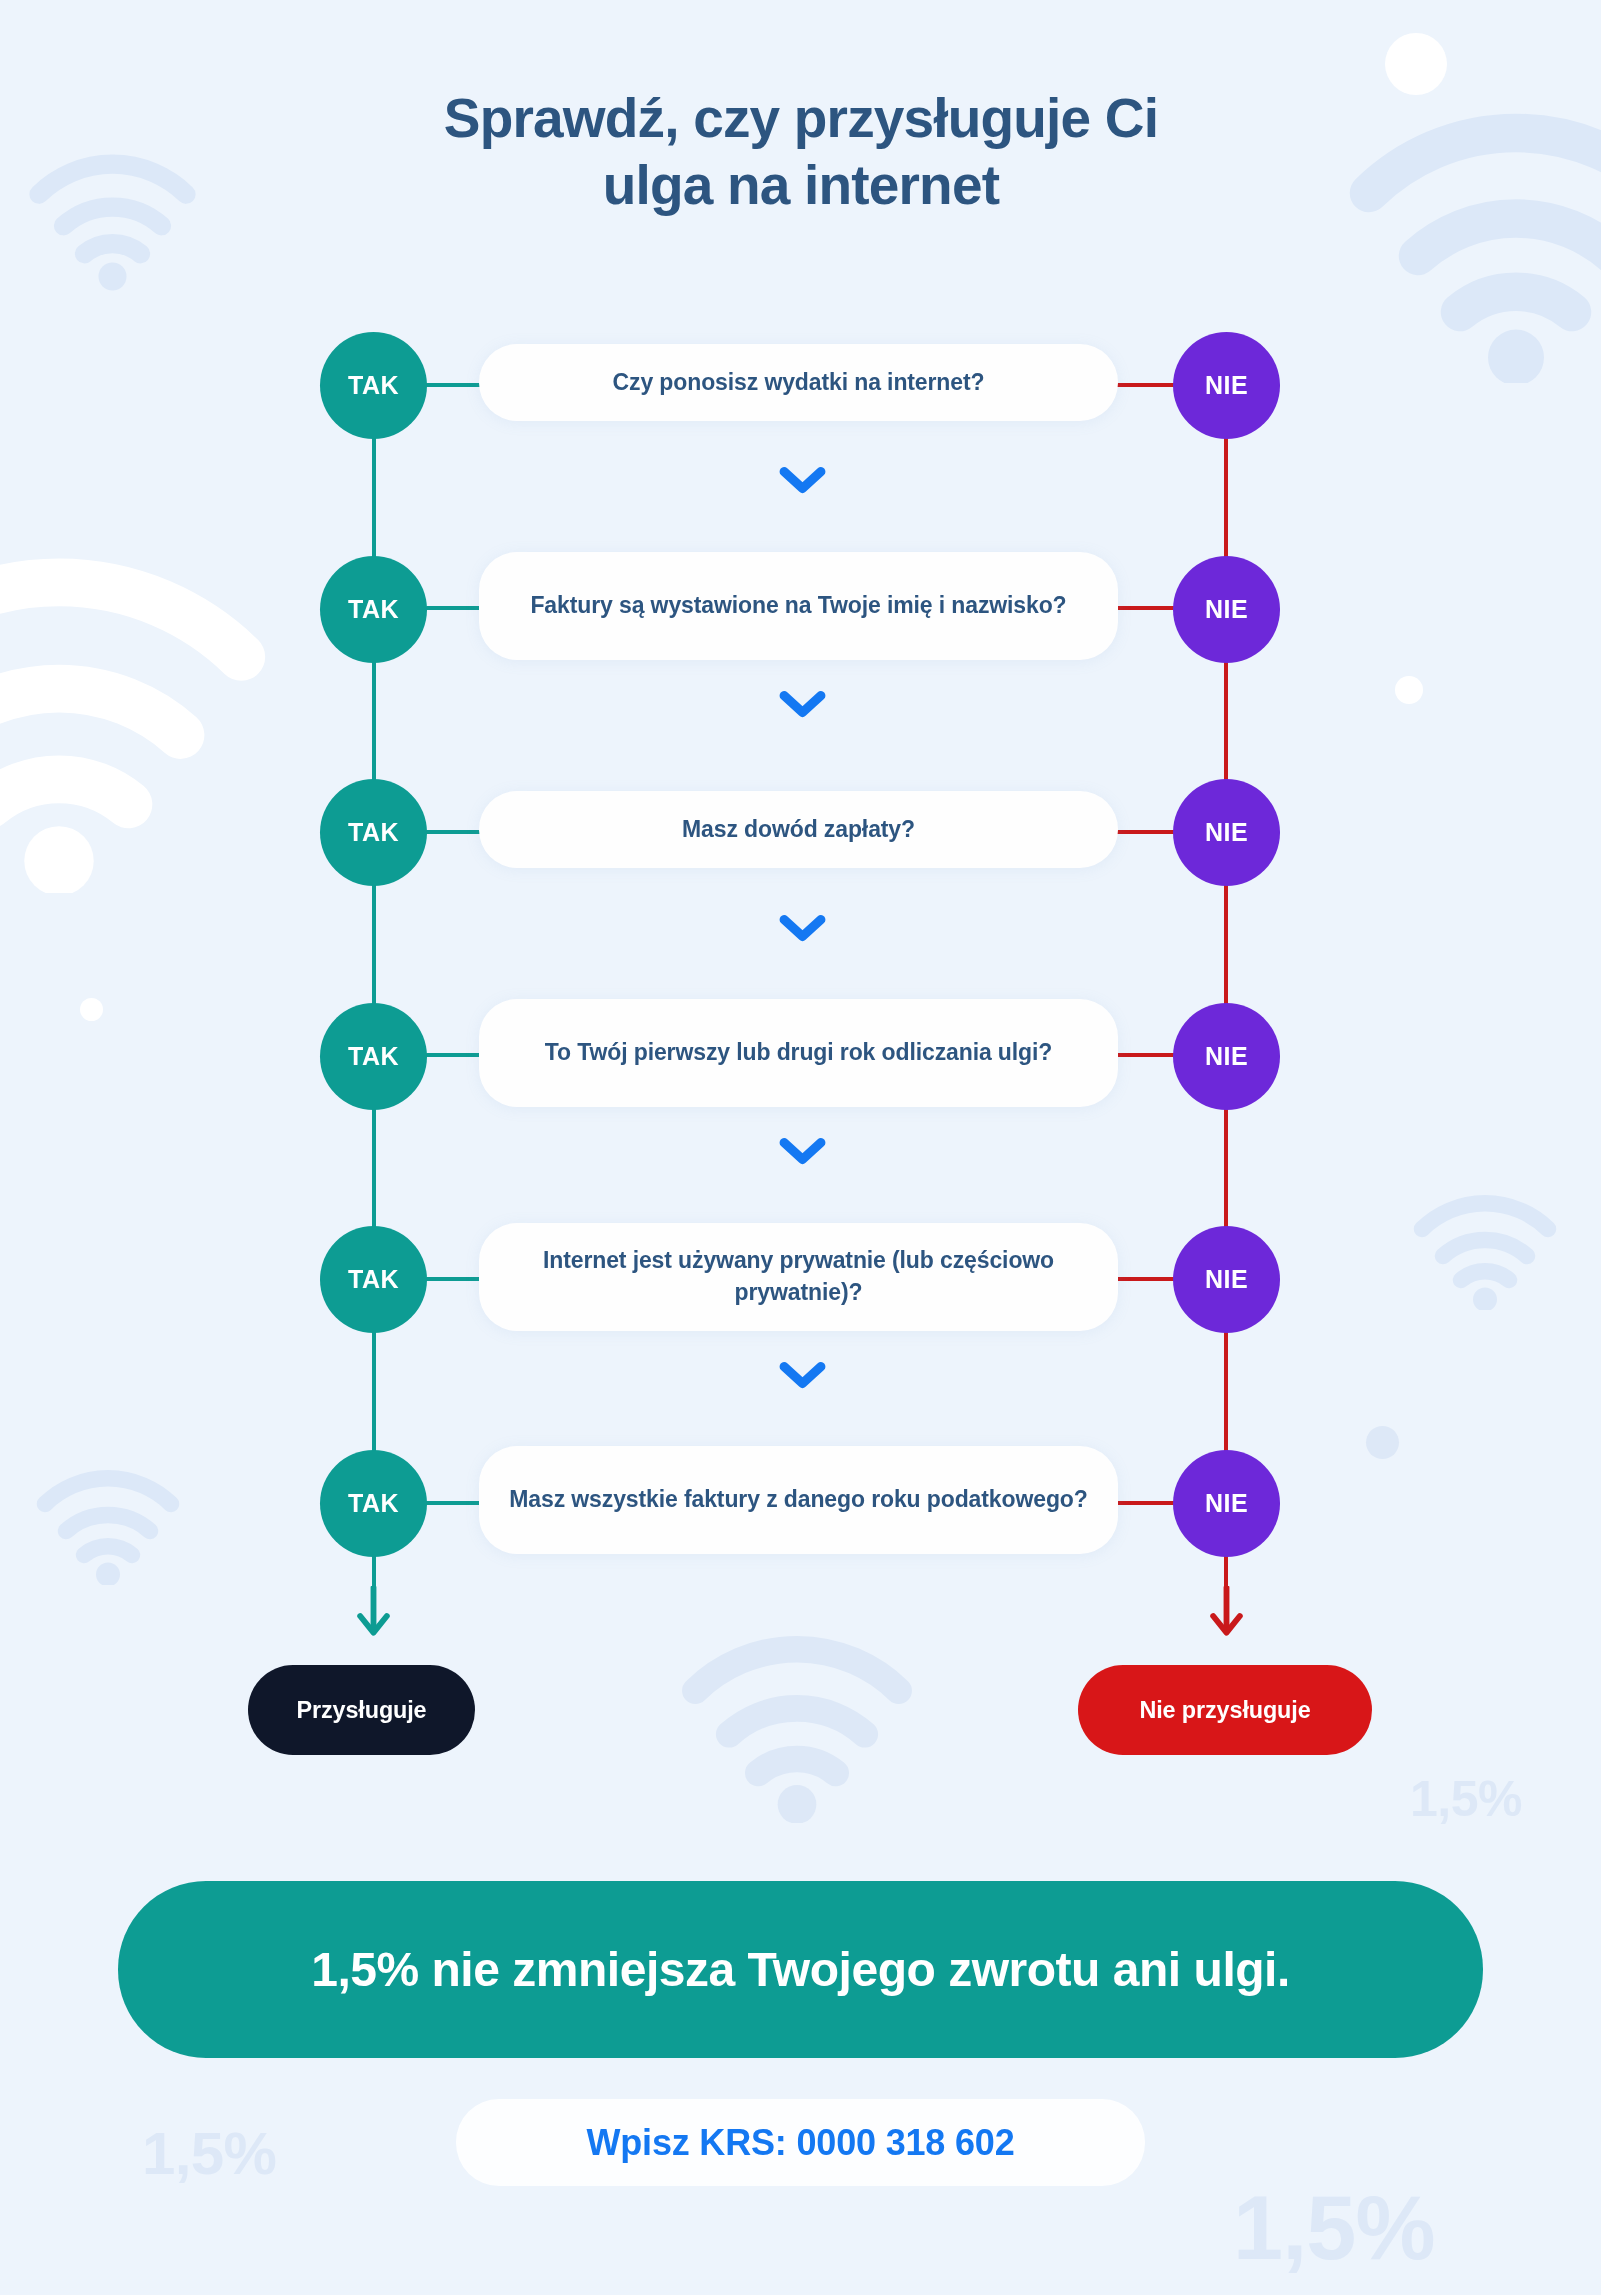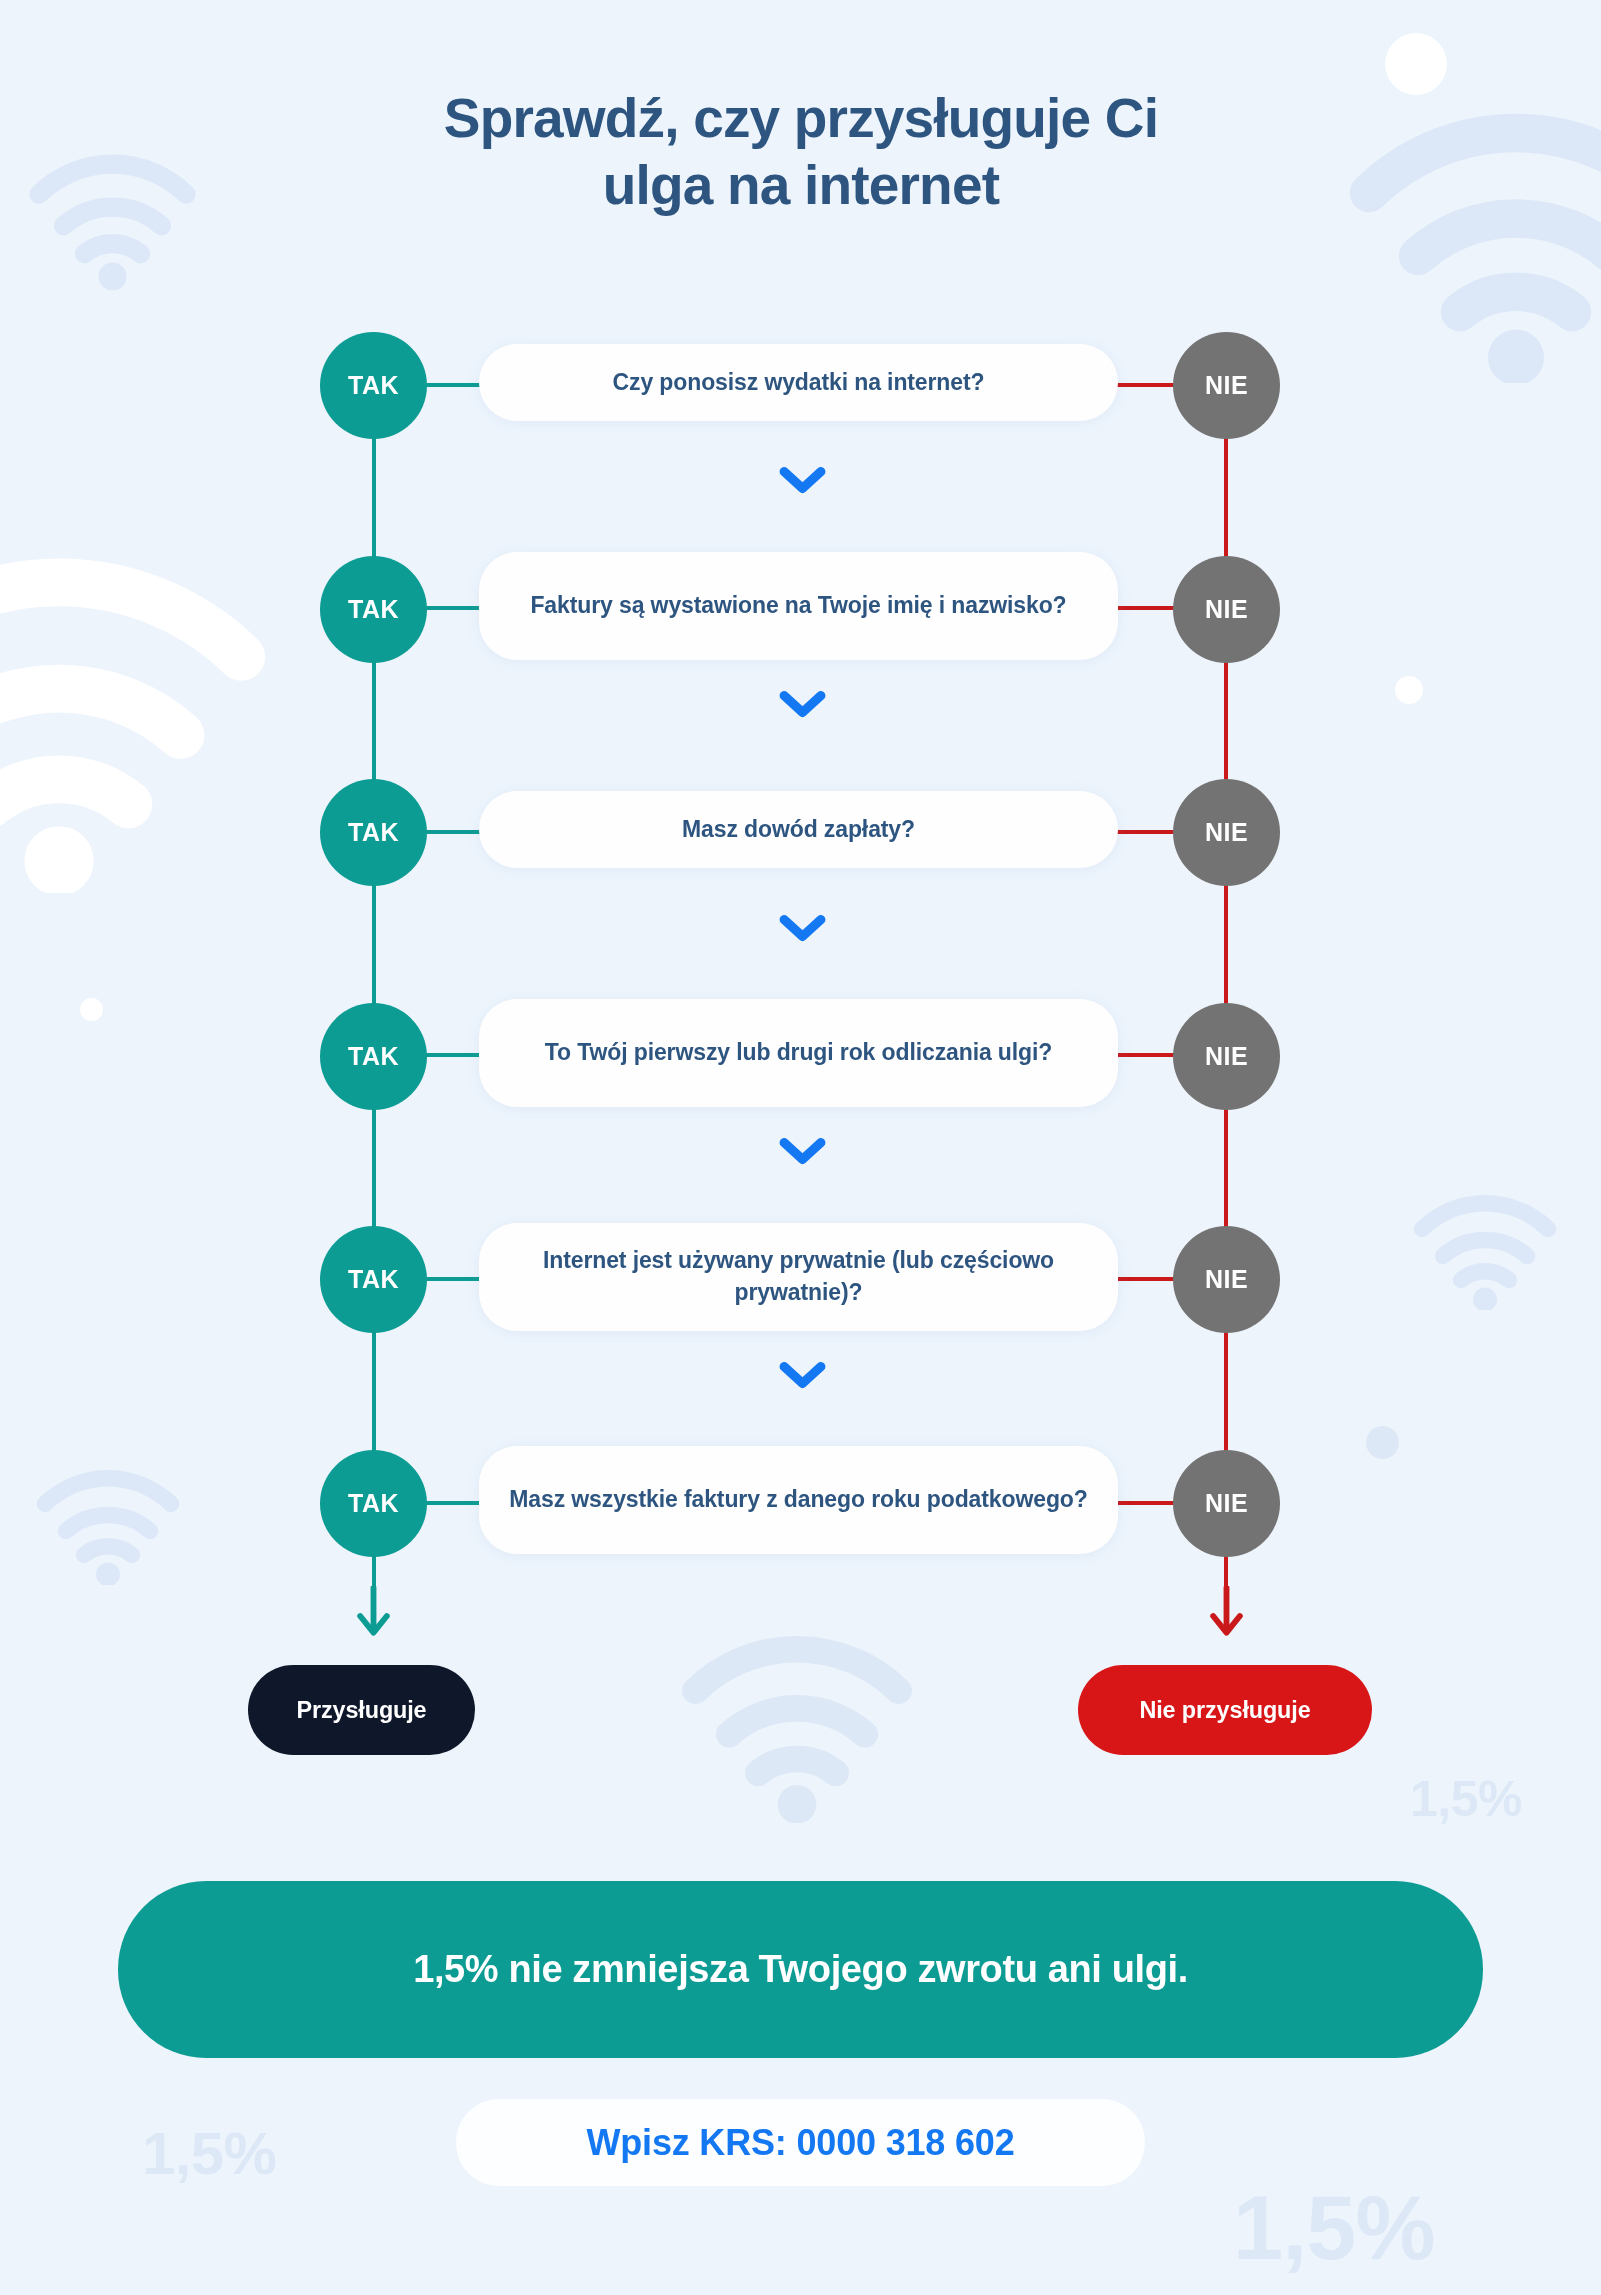--- a/index.html
+++ b/index.html
@@ -73,21 +73,21 @@
     border-radius: 50%;
     display: flex;
     align-items: center;
     justify-content: center;
     color: #fff;
     font-weight: 800;
     font-size: 25px;
     letter-spacing: 0.02em;
   }
   .node.tak { background: #0D9C93; left: 320px; }
-  .node.nie { background: #737373; left: 1173px; }
+  .node.nie { background: #6d28d9; left: 1173px; }
 
   .qbox {
     position: absolute;
     left: 479px;
     width: 639px;
     border-radius: 38px;
     background: #FEFEFE;
     display: flex;
     align-items: center;
     justify-content: center;
@@ -138,21 +138,21 @@
     height: 177px;
     border-radius: 88px;
     background: #0D9C93;
     display: flex;
     align-items: center;
     justify-content: center;
     text-align: center;
     padding: 0 50px;
   }
   .cta span {
-    font-size: 38px;
+    font-size: 48px;
     line-height: 1.32;
     font-weight: 800;
     color: #FFFFFF;
     letter-spacing: -0.01em;
   }
 
   .krs {
     position: absolute;
     left: 456px;
     top: 2099px;

